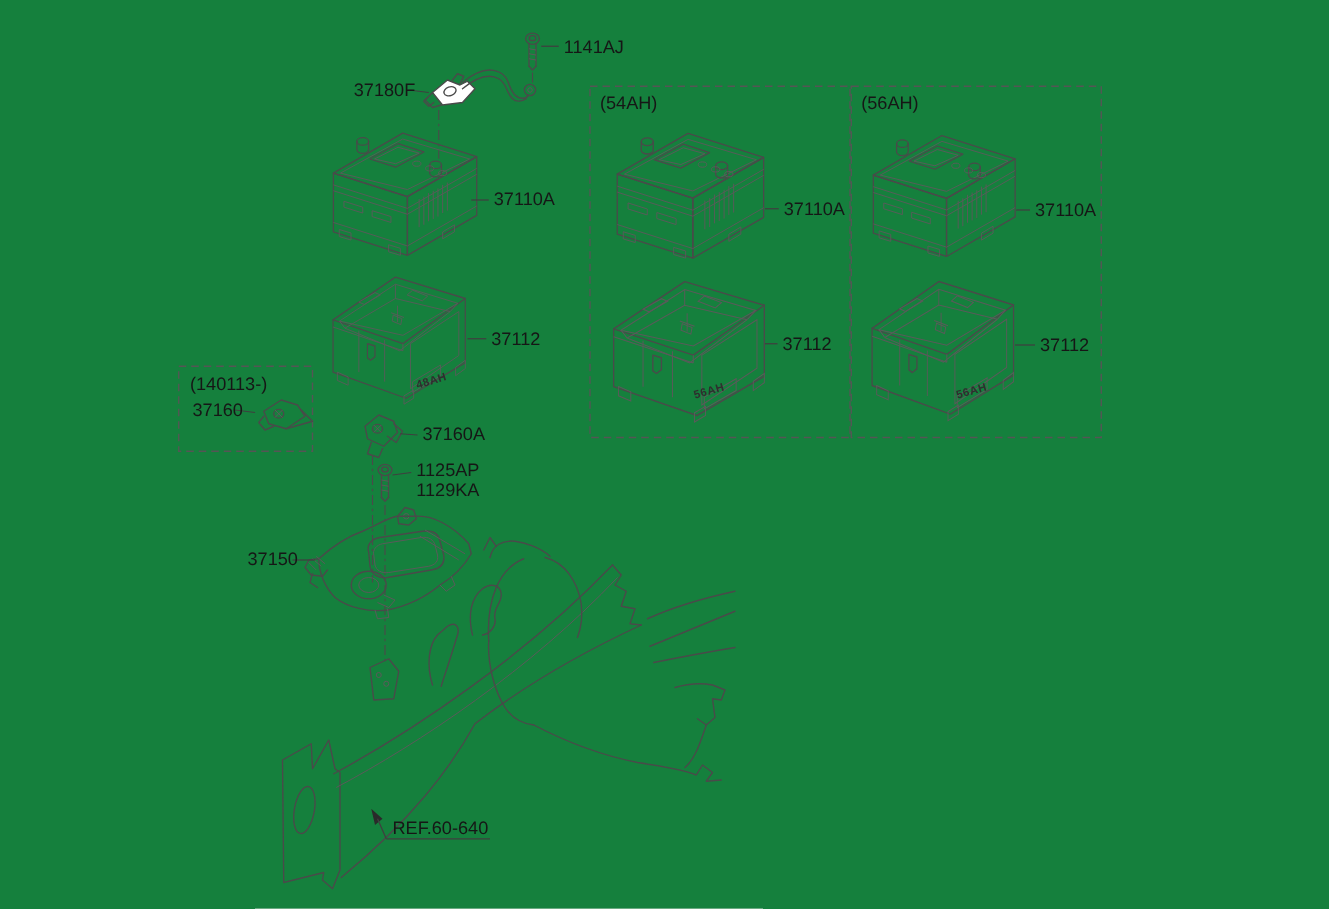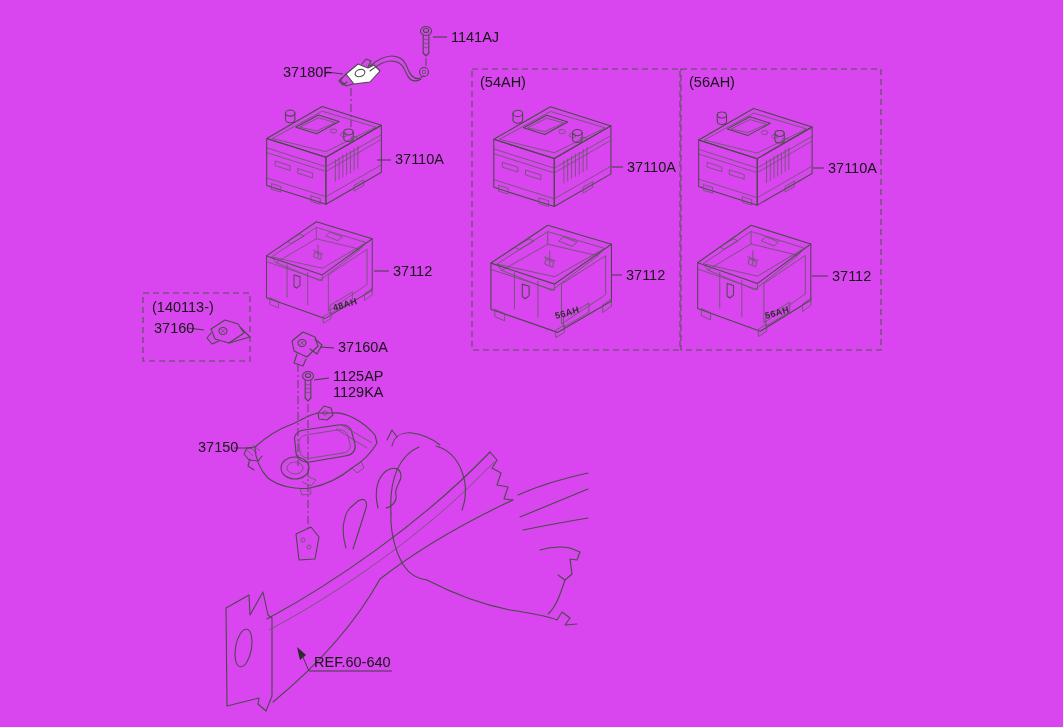--- a/index.html
+++ b/index.html
@@ -1,18 +1,18 @@
 <!DOCTYPE html>
 <html><head>
 <meta charset="utf-8">
 <style>
   html,body{margin:0;padding:0;background:#e8e8e8;}
   .stage{
     position:relative;width:1063px;height:727px;margin:0 auto;
-    background:#d946ef;overflow:hidden;
+    background:#15803d;overflow:hidden;
     font-family:"Liberation Sans","DejaVu Sans",sans-serif;
   }
   svg{display:block}
   .art{stroke:#4a4a4a;stroke-width:1.1;fill:none;stroke-linejoin:round;stroke-linecap:round;}
   .artfill{stroke:#4a4a4a;stroke-width:1.1;fill:#ffffff;stroke-linejoin:round;}
   .thin{stroke:#5a5a5a;stroke-width:0.8;fill:none;}
   .leader{stroke:#3f3f3f;stroke-width:1;fill:none;}
   .dashline{stroke:#4a4a4a;stroke-width:0.9;fill:none;stroke-dasharray:8 3 2 3;}
   .dashbox{stroke:#555555;stroke-width:1.1;fill:none;stroke-dasharray:6 4;}
   .lbl{font-family:"Liberation Sans","DejaVu Sans",sans-serif;font-size:14.5px;fill:#161616;}

